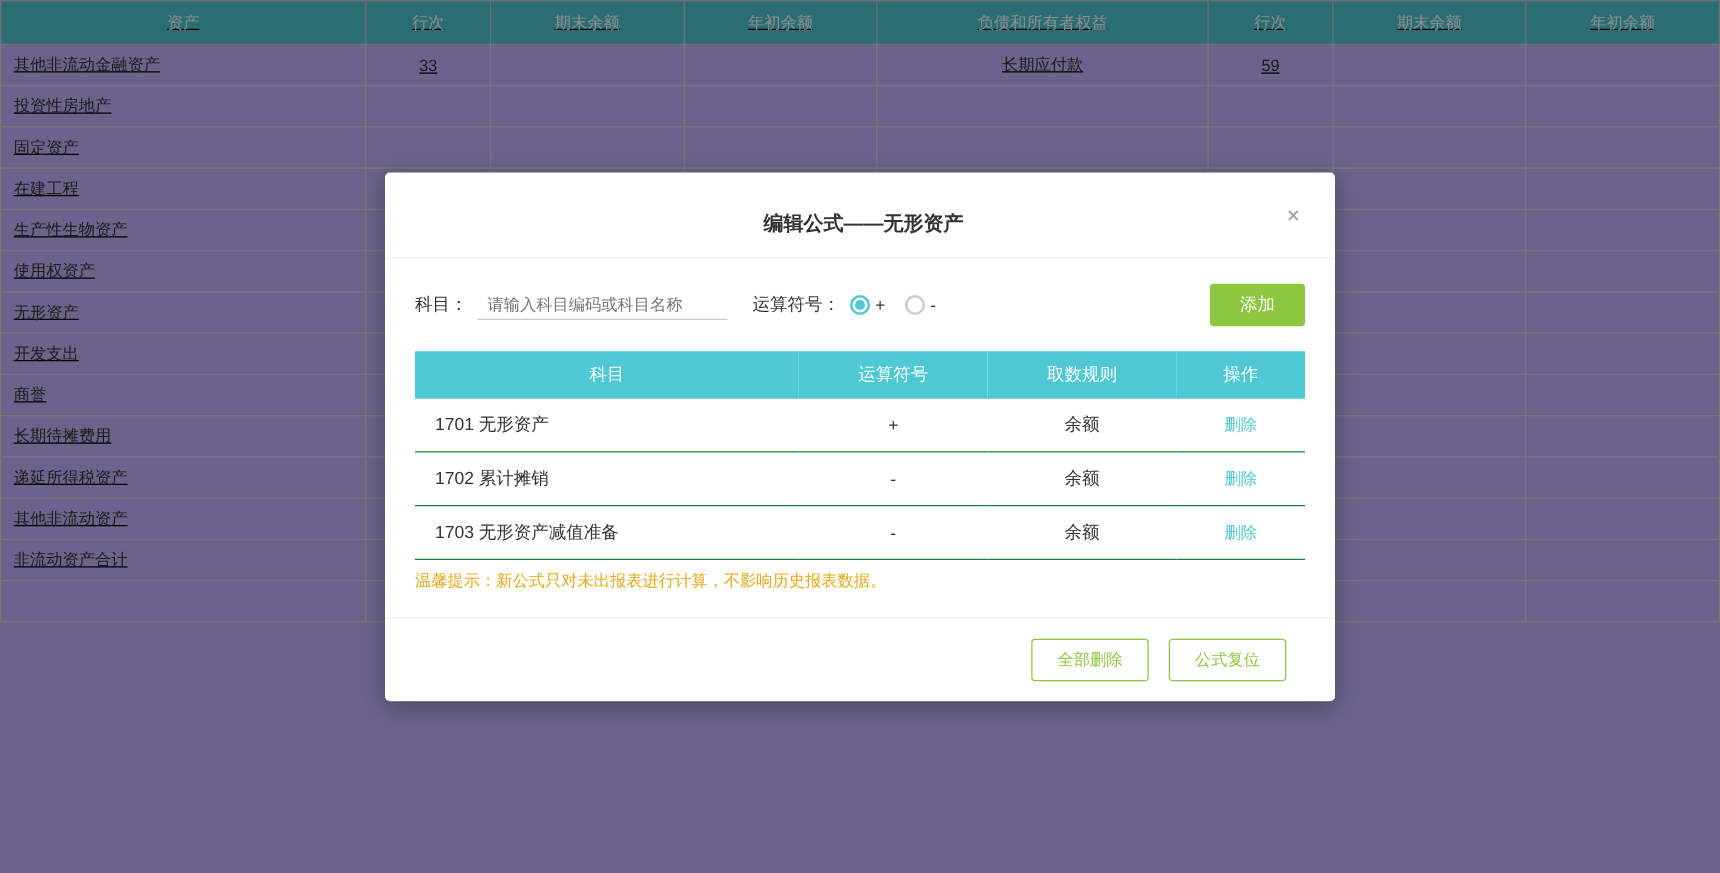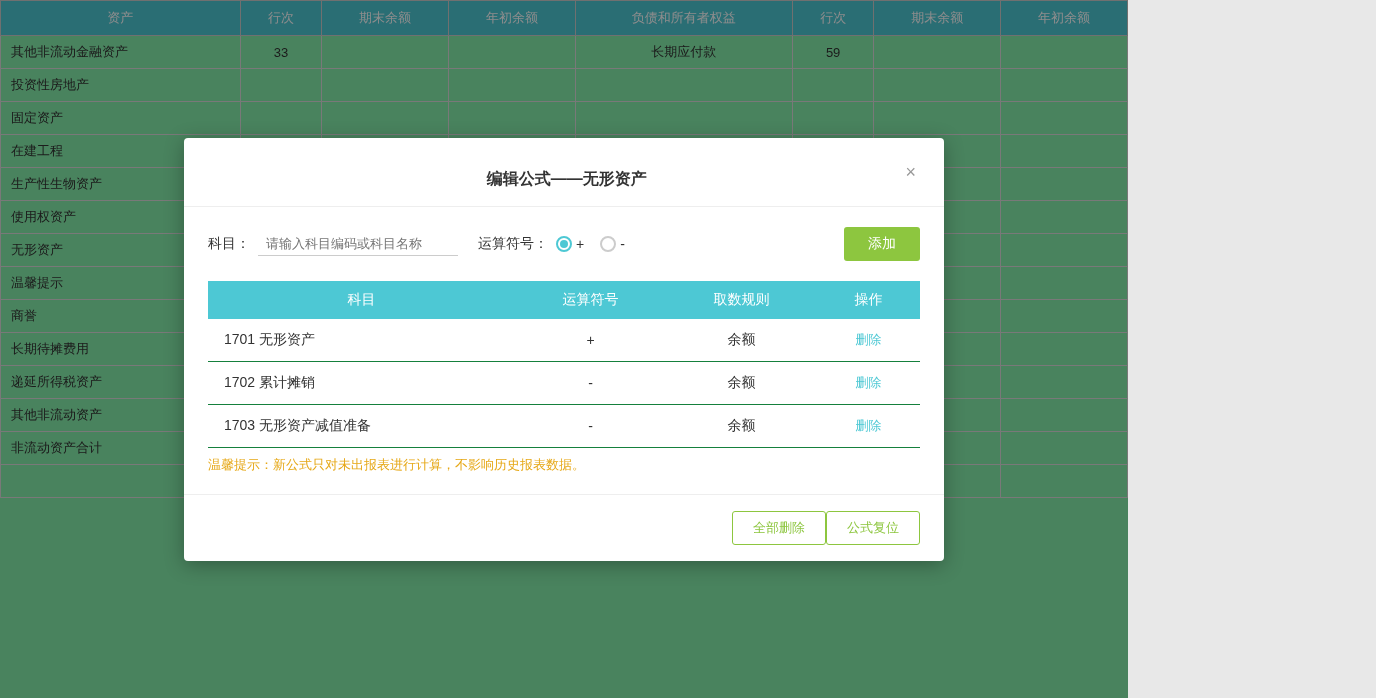--- a/index.html
+++ b/index.html
@@ -5,24 +5,25 @@
     * { box-sizing: border-box; margin: 0; padding: 0; }
     body {
       font-family: "Microsoft YaHei", "SimHei", sans-serif;
       font-size: 14px;
       background: #e8e8e8;
       overflow: hidden;
     }
 
     
     .bg-table-wrap {
-      width: 1128px;
+      width: 1376px;
       height: 698px;
-      background: #86efac;
+      background: #c4b5fd;
       position: relative;
+      text-decoration: underline;
     }
 
     .bg-table {
       width: 100%;
       border-collapse: collapse;
       font-size: 13px;
     }
 
     .bg-table th {
       background: #4dc8d4;
@@ -247,24 +248,24 @@
 
     
     .hint-text {
       color: #e6a817;
       font-size: 13px;
       margin-top: 8px;
     }
 
     
     .modal-footer {
-      padding: 16px 24px;
+      padding: 16px 39px;
       display: flex;
       justify-content: flex-end;
-      gap: 0;
+      gap: 16px;
       border-top: 1px solid #eee;
     }
 
     .btn-outline {
       background: #fff;
       border: 1px solid #8dc63f;
       color: #8dc63f;
       padding: 7px 20px;
       border-radius: 3px;
       cursor: pointer;
@@ -356,21 +357,21 @@
           <td>无形资产</td>
           <td></td>
           <td></td>
           <td></td>
           <td></td>
           <td></td>
           <td></td>
           <td></td>
         </tr>
         <tr>
-          <td>温馨提示</td>
+          <td>开发支出</td>
           <td></td>
           <td></td>
           <td></td>
           <td></td>
           <td></td>
           <td></td>
           <td></td>
         </tr>
         <tr>
           <td>商誉</td>

